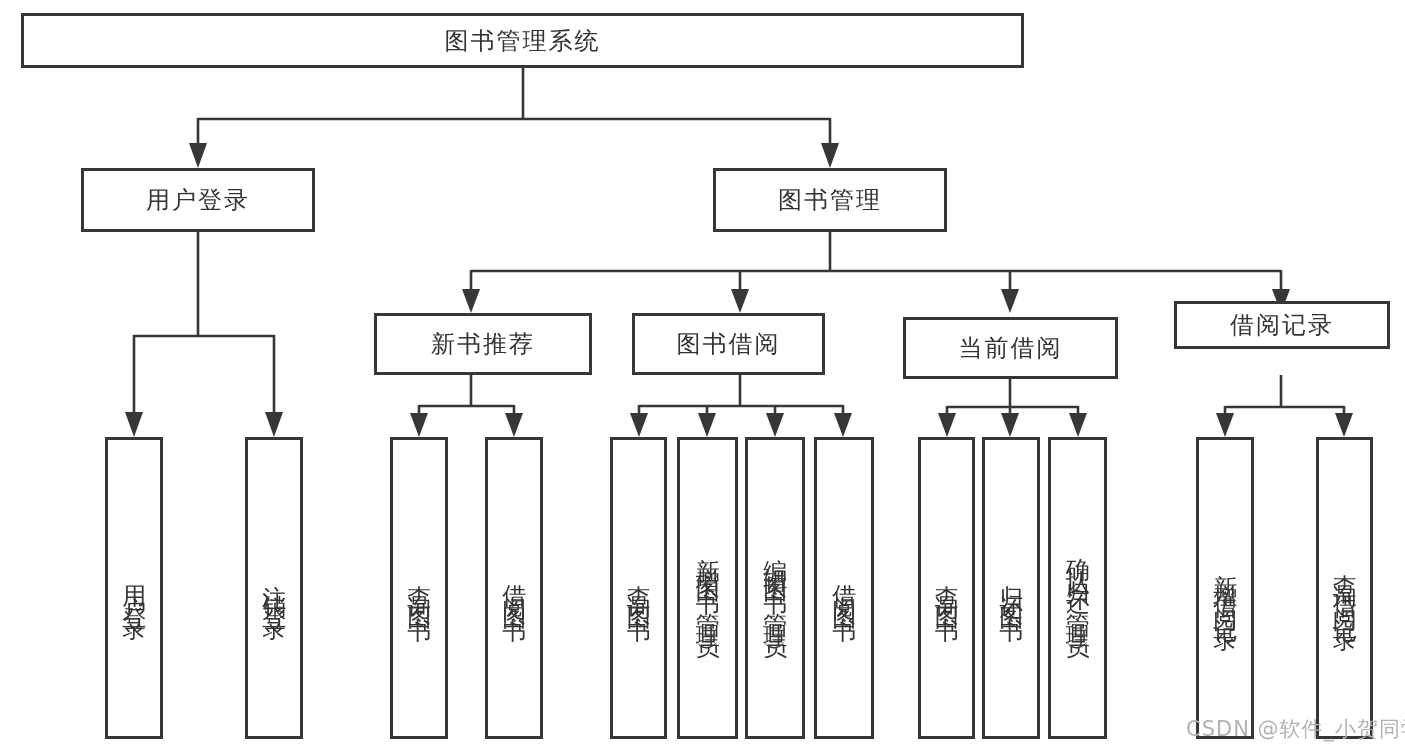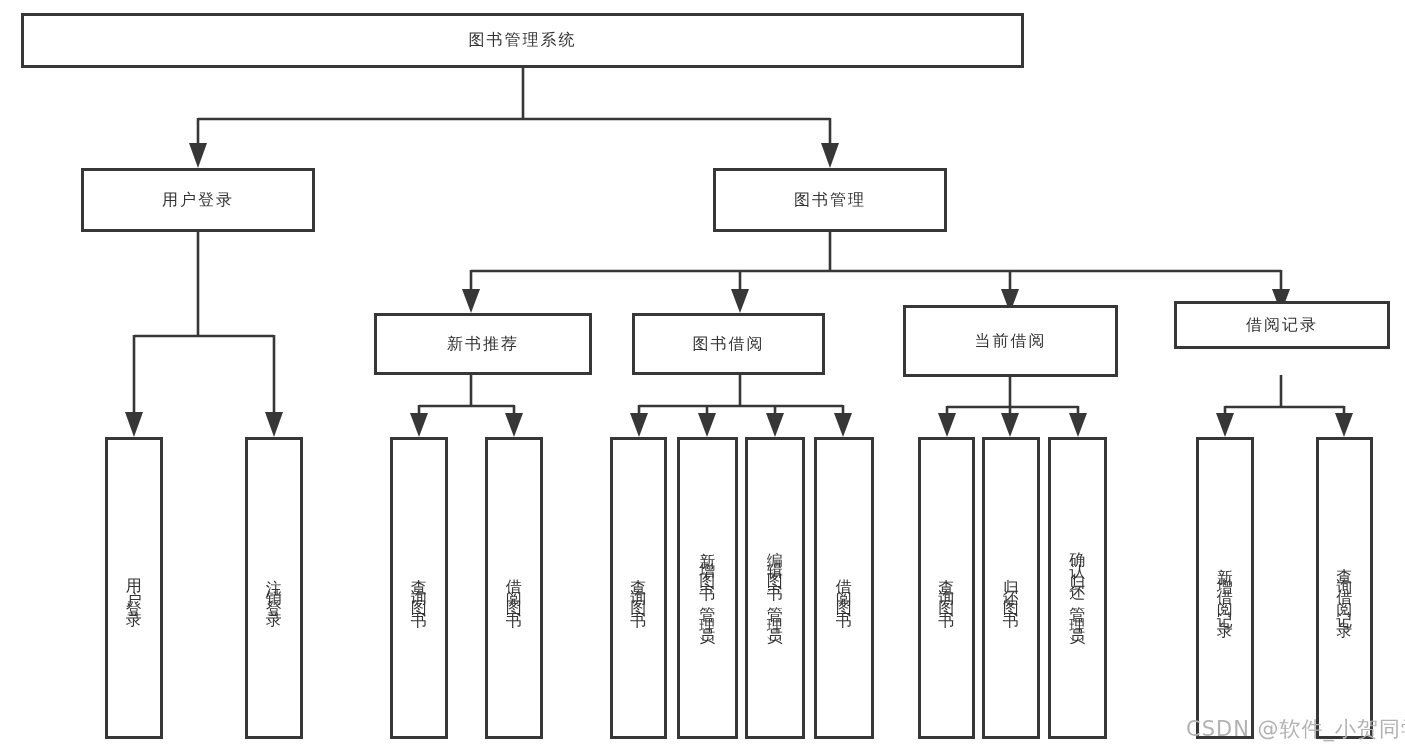--- a/index.html
+++ b/index.html
@@ -20,39 +20,39 @@
   #wires polygon { fill: #373737; }
   .node {
     position: absolute;
     box-sizing: border-box;
     border: 3px solid #373737;
     background: #ffffff;
     color: #333333;
     display: flex;
     align-items: center;
     justify-content: center;
-    font-size: 16px;
+    font-size: 24px;
     letter-spacing: 2px;
     z-index: 2;
     white-space: nowrap;
   }
   .vnode {
     writing-mode: vertical-rl;
     text-orientation: mixed;
     letter-spacing: 11px;
     line-height: 1.1;
     white-space: normal;
   }
   
   .n-root        { left: 21px;   top: 13px;  width: 1003px; height: 55px; }
   .n-user-login  { left: 81px;   top: 168px; width: 234px;  height: 64px; }
   .n-book-mgmt   { left: 713px;  top: 168px; width: 234px;  height: 64px; }
   .n-new-books   { left: 374px;  top: 313px; width: 218px;  height: 62px; }
   .n-book-borrow { left: 632px;  top: 313px; width: 193px;  height: 62px; }
-  .n-current     { left: 903px;  top: 305px; width: 215px;  height: 72px; }
+  .n-current     { left: 903px;  top: 317px; width: 215px;  height: 62px; }
   .n-records     { left: 1174px; top: 301px; width: 216px;  height: 48px; }
   
   .leaf { top: 437px; height: 302px; }
   .n-g1a { left: 105px;  width: 58px; }
   .n-g1b { left: 245px;  width: 58px; }
   .n-g2a { left: 390px;  width: 58px; }
   .n-g2b { left: 485px;  width: 58px; }
   .n-g3a { left: 610px;  width: 57px; }
   .n-g3b { left: 677px;  width: 61px; }
   .n-g3c { left: 745px;  width: 60px; }

